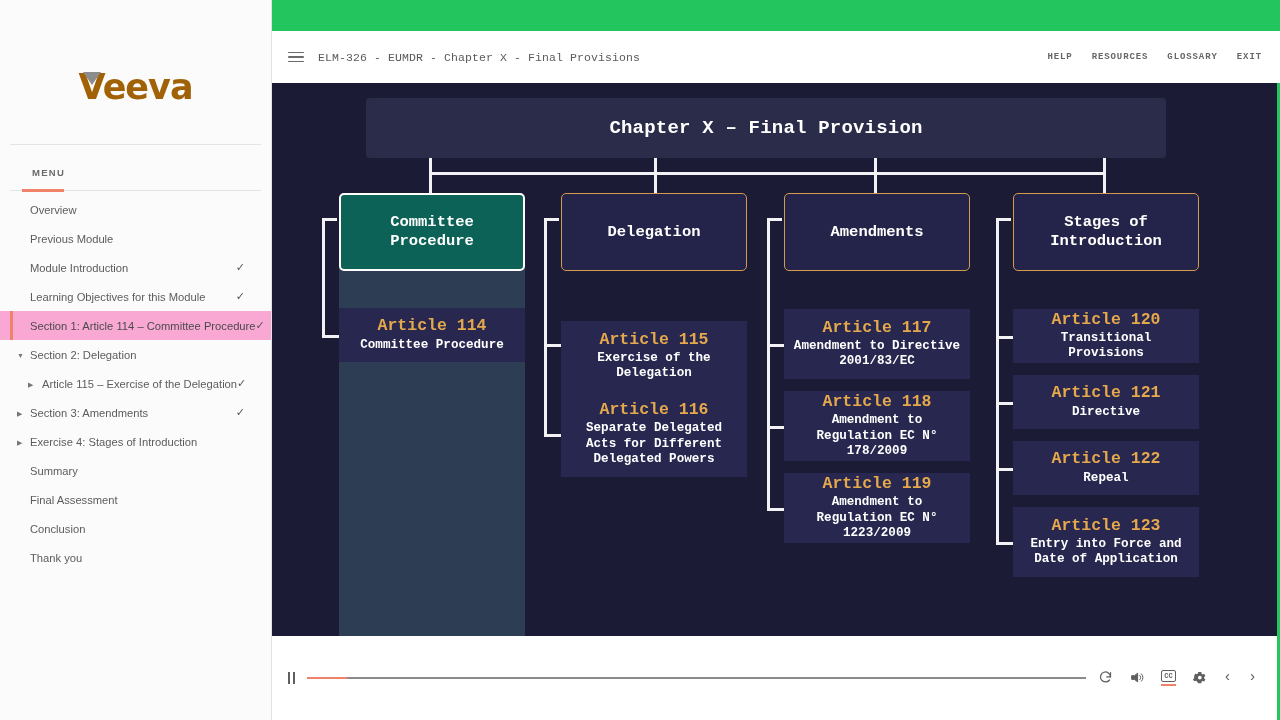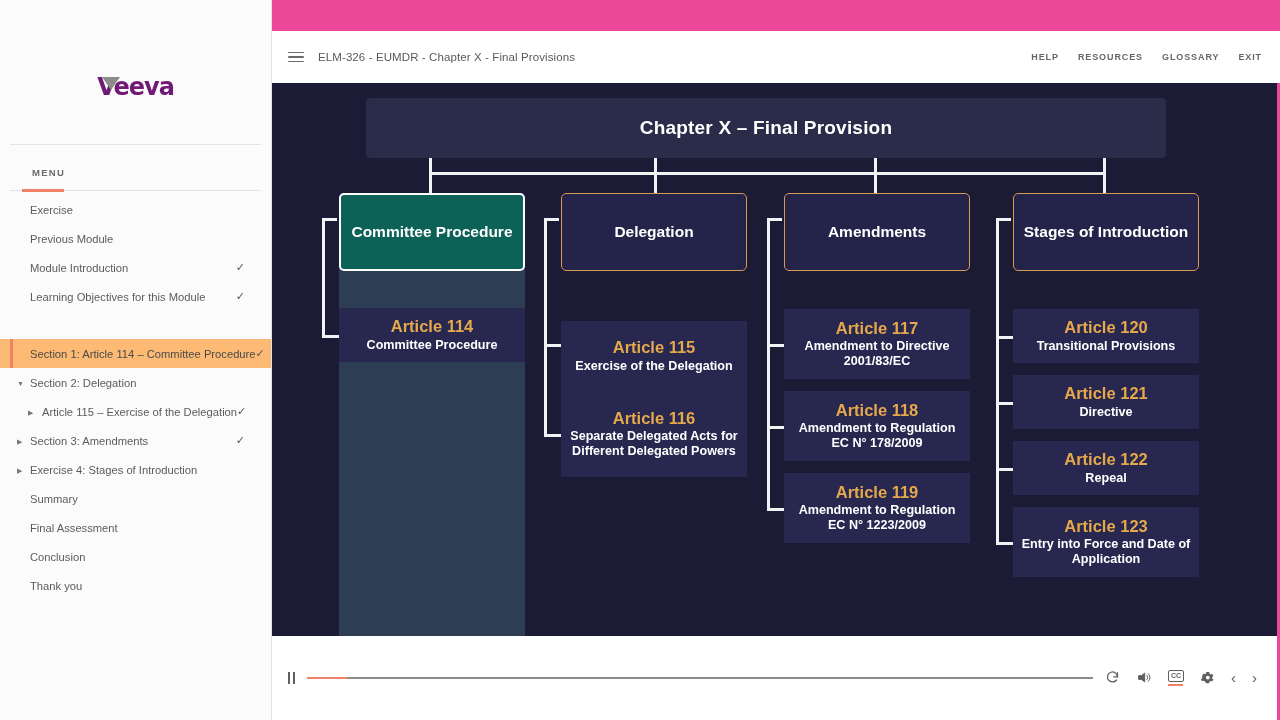--- a/index.html
+++ b/index.html
@@ -30,22 +30,22 @@
   .logo-tri {
     position:absolute; left: 5px; top: 2px;
     width: 0; height: 0;
     border-left: 9px solid transparent;
     border-right: 9px solid transparent;
     border-top: 13px solid #8c8c8c;
     z-index: 3;
   }
   .logo-text {
     font-family: "DejaVu Sans", sans-serif;
-    font-size: 24px; font-weight: 700;
-    color: #701a75; letter-spacing: -1px;
+    font-size: 35px; font-weight: 700;
+    color: #a16207; letter-spacing: -1px;
     line-height: 1;
   }
   .menu-head {
     padding: 22px 0 12px 22px;
     font-size: 9.5px; letter-spacing: 1.3px;
     color: #6b6b6b; font-weight: 600;
     border-bottom: 1px solid #e4e4e4;
     margin: 0 10px;
     position: relative;
   }
@@ -55,40 +55,40 @@
   }
   .menu-list { padding-top: 4px; }
   .mi {
     position: relative;
     display: flex; align-items: center;
     height: 29px;
     padding-left: 30px; padding-right: 26px;
     font-size: 11.2px; color: #5c5c5c;
     cursor: pointer;
   }
-  .mi.active { background: #fdba74; color: #4a4a4a; margin-top: 28px; }
+  .mi.active { background: #f9a8d4; color: #4a4a4a; }
   .mi.active::before {
     content:""; position:absolute; left:10px; top:0; bottom:0;
     width: 3px; background:#f0826a;
   }
   .mi .lbl { flex: 1; white-space: nowrap; }
   .mi .chk { color:#555; font-size: 11px; line-height:1; }
   .mi .caret {
     position:absolute; left: 17px; top: 50%;
     transform: translateY(-50%);
     font-size: 7px; color:#777; line-height:1;
   }
   .mi.lvl2 { padding-left: 42px; }
   .mi.lvl2 .caret { left: 28px; }
 
   
   .main {
     flex: 1; height: 720px; position: relative;
-    background: #ec4899;
-    display:flex; flex-direction: column;
+    background: #22c55e;
+    display:flex; flex-direction: column; font-family: Liberation Mono, monospace;
   }
   .topbar {
     height: 52px; min-height:52px;
     margin-top: 31px;
     display:flex; align-items:center;
     padding: 0 18px 0 16px;
     background:#fff;
   }
   .hamburger { width: 16px; margin-right: 14px; cursor:pointer; }
   .hamburger span {
@@ -193,21 +193,21 @@
   <aside class="sidebar">
     <div class="sb-logo-wrap">
       <div class="logo">
         <span class="logo-tri"></span>
         <span class="logo-text">Veeva</span>
       </div>
     </div>
     <div class="menu-head">MENU</div>
     <nav class="menu-list" id="menu-list">
         <div class="mi">
-          <span class="lbl">Exercise</span>
+          <span class="lbl">Overview</span>
         </div>
         <div class="mi">
           <span class="lbl">Previous Module</span>
         </div>
         <div class="mi">
           <span class="lbl">Module Introduction</span>
           <span class="chk">✓</span>
         </div>
         <div class="mi">
           <span class="lbl">Learning Objectives for this Module</span>

